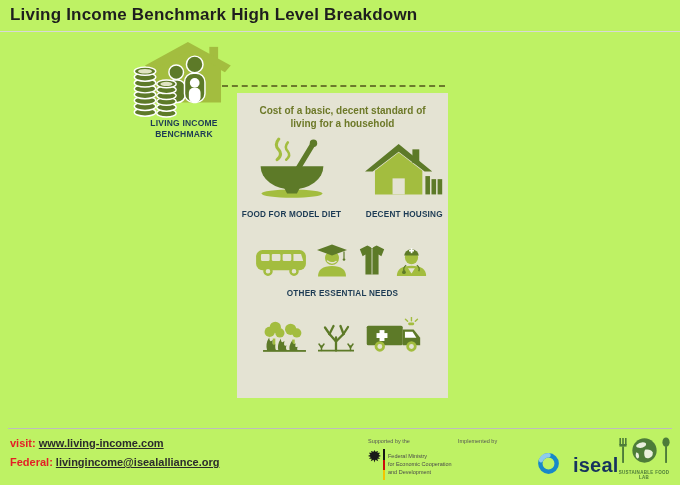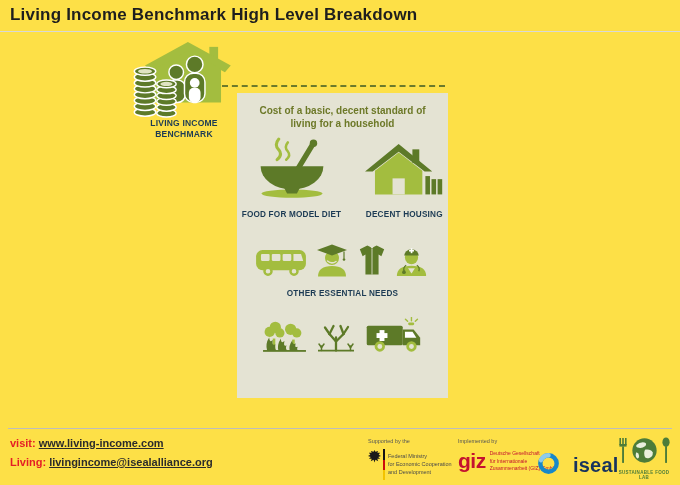--- a/index.html
+++ b/index.html
@@ -1,16 +1,16 @@
 <!DOCTYPE html>
 <html><head>
 <meta charset="utf-8">
 <style>
   html,body { margin:0; padding:0; background:#fff; }
-  .page { position:relative; width:680px; height:485px; background:#fde047;
+  .page { position:relative; width:680px; height:485px; background:#bef264;
           font-family:"Liberation Sans", sans-serif; overflow:hidden; }
 
   
   .title { position:absolute; left:10px; top:5px; font-size:17px; font-weight:bold;
            color:#1e1e1e; letter-spacing:0.2px; }
   .title-rule { position:absolute; left:0; top:31px; width:680px; height:1px; background:#d8d8d8; }
 
   
   .benchmark { position:absolute; left:124px; top:42px; width:120px; text-align:center; }
   .benchmark svg { display:block; margin:0 auto; }
@@ -257,21 +257,21 @@
   </div>
 
   <div class="footer-rule"></div>
 
   <div class="footer-info">
     <div>
       <span>visit:</span>
       <span class="link">www.living-income.com</span>
     </div>
     <div class="contact-line">
-      <span>Living:</span>
+      <span>Federal:</span>
       <span class="link">livingincome@isealalliance.org</span>
     </div>
   </div>
 
   <div class="logo-supported">
     <div class="logo-caption">Supported by the</div>
     <div class="bmz-row">
       <span>
         <svg width="13" height="13" viewBox="0 0 14 14">
           <polygon fill="#1a1a1a" points="7,0 8,2 11,1 10,3 13,3 11.5,5 14,6.5 11,7.5 13,9.5 10,9.5 11,12 8,10.5 7,13.5 6,10.5 3,12 4,9.5 1,9.5 3,7.5 0,6.5 2.5,5 1,3 4,3 3,1 6,2"></polygon>
@@ -281,28 +281,20 @@
       <div class="bmz-text">
         <span>Federal Ministry</span>
         <span>for Economic Cooperation</span>
         <span>and Development</span>
       </div>
     </div>
   </div>
 
   <div class="logo-implemented">
     <div class="logo-caption">Implemented by</div>
-    <div class="giz-row">
-      <span class="giz-word">giz</span>
-      <div class="giz-text">
-        <span>Deutsche Gesellschaft</span>
-        <span>für Internationale</span>
-        <span>Zusammenarbeit (GIZ) GmbH</span>
-      </div>
-    </div>
   </div>
 
   <div class="logo-iseal">
     <span>
       <svg width="25" height="25" viewBox="0 0 26 26">
         <circle cx="13" cy="13" r="8.5" fill="none" stroke="#1788c9" stroke-width="4.6"></circle>
         <path d="M5.2,9.5 A8.5,8.5 0 0 1 13,4.5" fill="none" stroke="#8ecbec" stroke-width="4.6" stroke-linecap="round"></path>
       </svg>
     </span>
     <span class="iseal-word">iseal</span>

